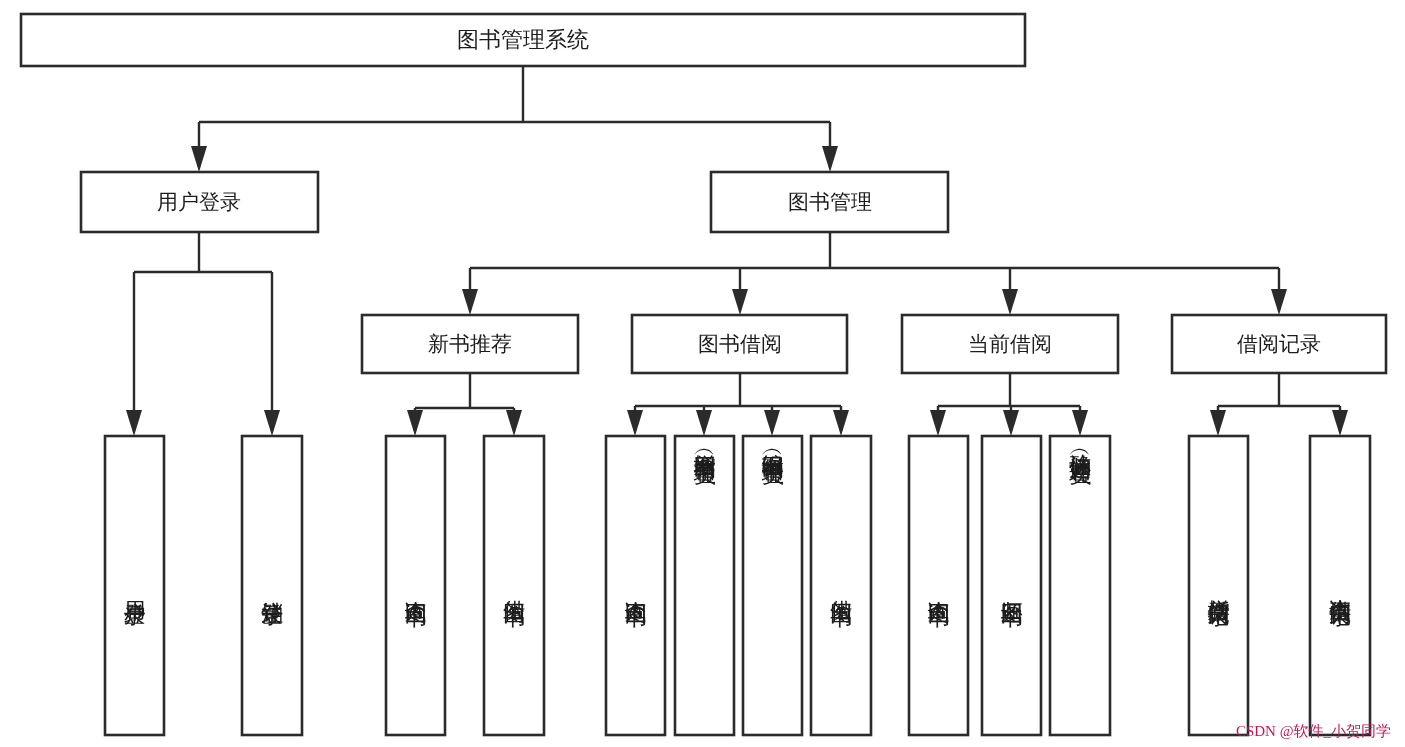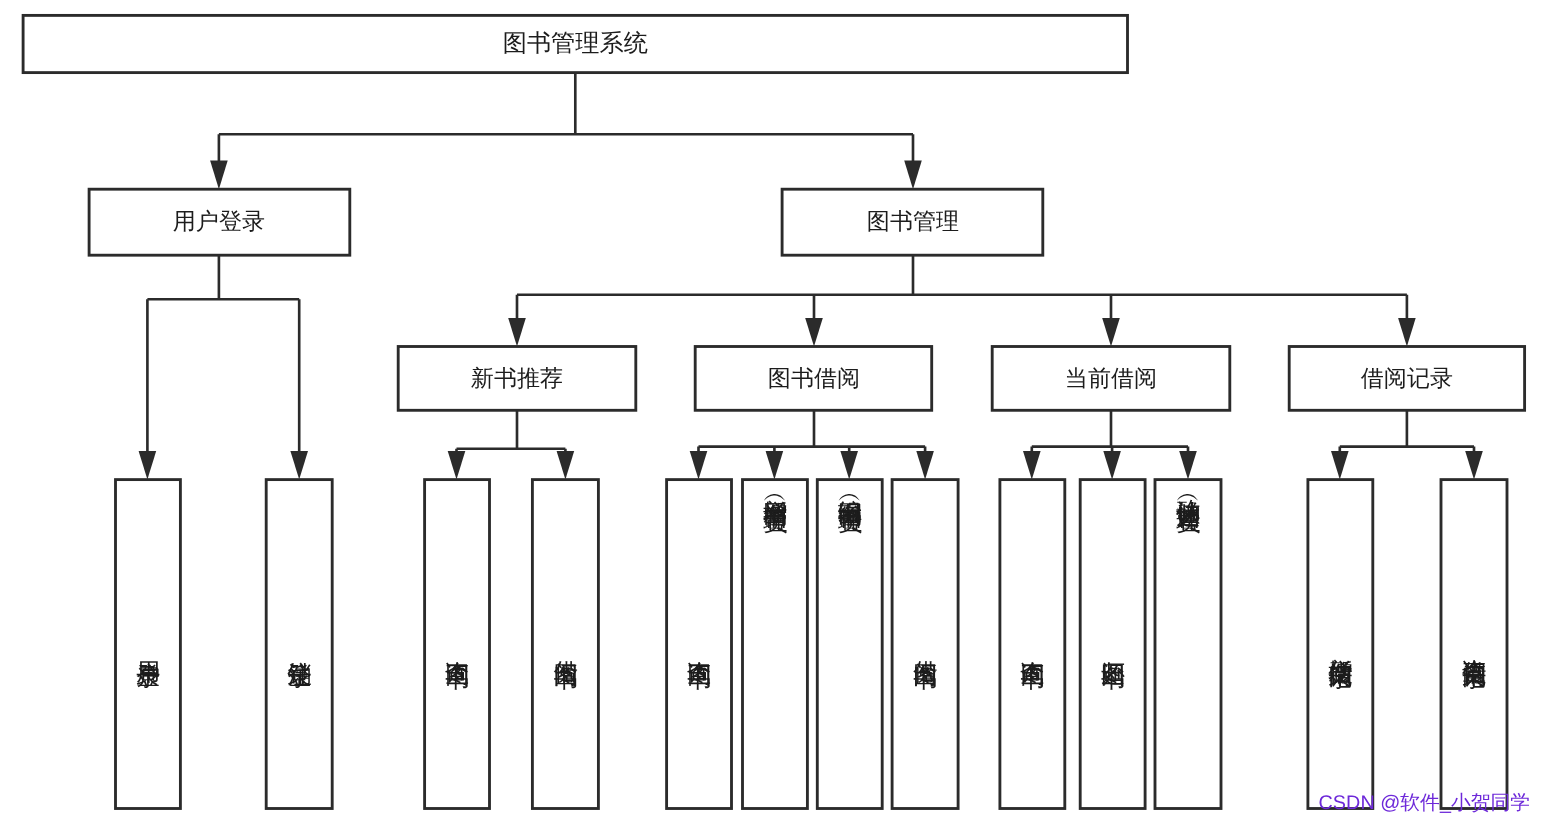--- a/index.html
+++ b/index.html
@@ -67,23 +67,23 @@
     line-height: 1.12;
     letter-spacing: 1.5px;
     color: #1c1c1c;
     white-space: nowrap;
     text-align: center;
   }
   .watermark {
     position: absolute;
     right: 14px;
     bottom: 6px;
-    font-family: Liberation Sans, sans-serif;
-    font-size: 18px;
-    color: #6d28d9;
+    font-family: Liberation Serif, serif;
+    font-size: 15px;
+    color: #be185d;
     white-space: nowrap;
     user-select: none;
   }
 </style>
 </head>
 <body>
 
 <div id="diagram-root">
 
   <svg class="diagram-canvas" viewBox="0 0 1405 747">

